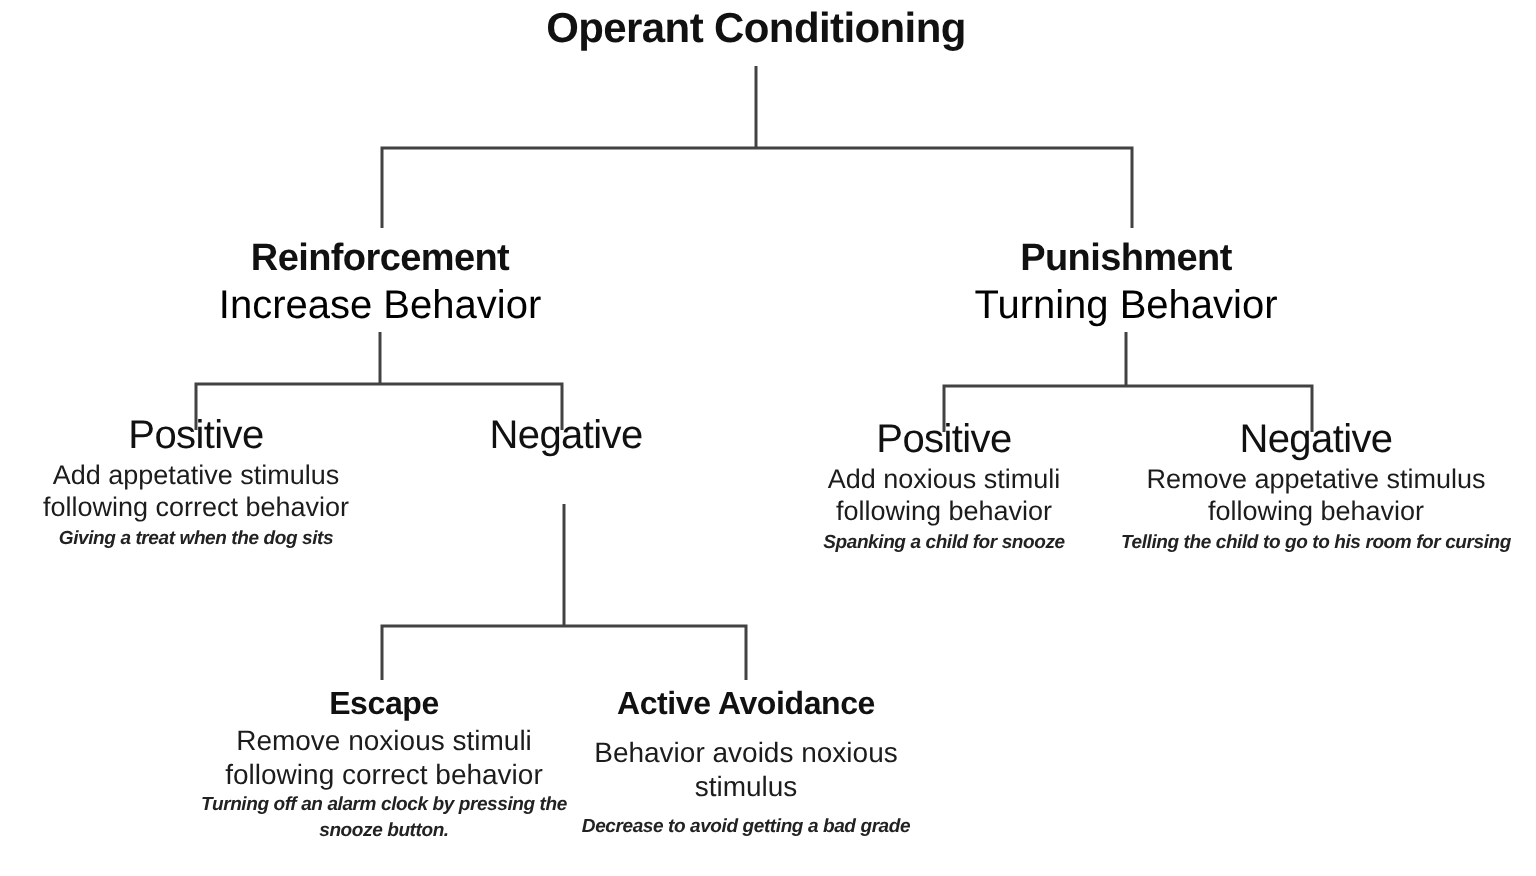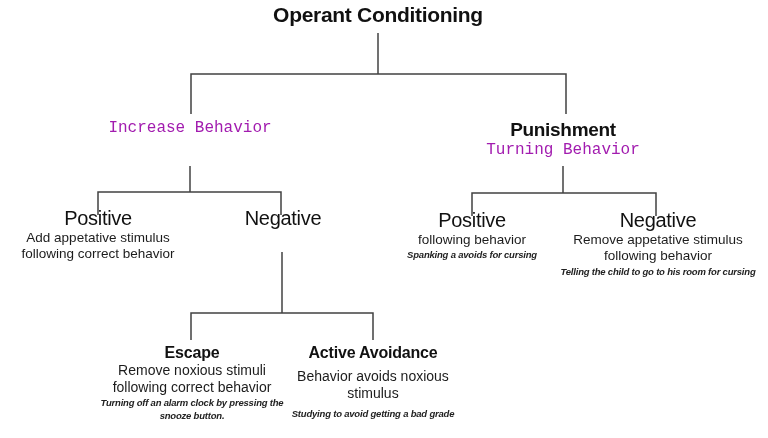--- a/index.html
+++ b/index.html
@@ -48,25 +48,24 @@
     white-space: nowrap;
   }
   .h4 {
     font-size: 16px;
     font-weight: bold;
     letter-spacing: -0.2px;
     line-height: 1.2;
     white-space: nowrap;
   }
   .sub {
-    font-size: 16px;
+    font-size: 20px;
     line-height: 1.2;
-    color: #a21caf;
+    color: #000000;
     white-space: nowrap;
-    font-family: Liberation Mono, monospace;
   }
   .line {
     font-size: 13.5px;
     line-height: 1.22;
     color: #1c1c1c;
     white-space: nowrap;
   }
   .line.wrap {
     white-space: normal;
     width: 172px;
@@ -100,55 +99,58 @@
   <path d="M98 215 L98 192 L281 192 L281 215"></path>
   <path d="M563 166 L563 193"></path>
   <path d="M472 216 L472 193 L656 193 L656 216"></path>
   <path d="M282 252 L282 313"></path>
   <path d="M191 340 L191 313 L373 313 L373 340"></path>
 </svg>
 
 <div class="node title" style="left:378px; top:3px;text-align:center;">Operant Conditioning</div>
 
 <div class="node" style="left:190px; top:119px;">
+  <div class="h2">Reinforcement</div>
   <div class="sub">Increase Behavior</div>
 </div>
 
 <div class="node" style="left:563px; top:119px;">
   <div class="h2">Punishment</div>
   <div class="sub">Turning Behavior</div>
 </div>
 
 <div class="node" style="left:98px; top:207px;">
   <div class="h3">Positive</div>
   <div class="line"><span class="u">Add</span><span> appetative stimulus</span></div>
   <div class="line">following correct behavior</div>
+  <div class="example">Giving a treat when the dog sits</div>
 </div>
 
 <div class="node" style="left:283px; top:207px;">
   <div class="h3">Negative</div>
 </div>
 
 <div class="node" style="left:472px; top:209px;">
   <div class="h3">Positive</div>
+  <div class="line"><span class="u">Add</span><span> noxious stimuli</span></div>
   <div class="line">following behavior</div>
-  <div class="example">Spanking a avoids for cursing</div>
+  <div class="example">Spanking a child for snooze</div>
 </div>
 
 <div class="node" style="left:658px; top:209px;">
   <div class="h3">Negative</div>
   <div class="line"><span class="u">Remove</span><span> appetative stimulus</span></div>
   <div class="line">following behavior</div>
   <div class="example">Telling the child to go to his room for cursing</div>
 </div>
 
 <div class="node" style="left:192px; top:343px;">
   <div class="h4">Escape</div>
   <div class="line bline"><span class="u">Remove</span><span> noxious stimuli</span></div>
   <div class="line bline">following correct behavior</div>
   <div class="example wrap">Turning off an alarm clock by pressing the snooze button.</div>
 </div>
 
 <div class="node" style="left:373px; top:343px;">
   <div class="h4">Active Avoidance</div>
   <div class="line bline wrap">Behavior avoids noxious stimulus</div>
-  <div class="example">Studying to avoid getting a bad grade</div>
+  <div class="example">Decrease to avoid getting a bad grade</div>
 </div>
 
 </body></html>

